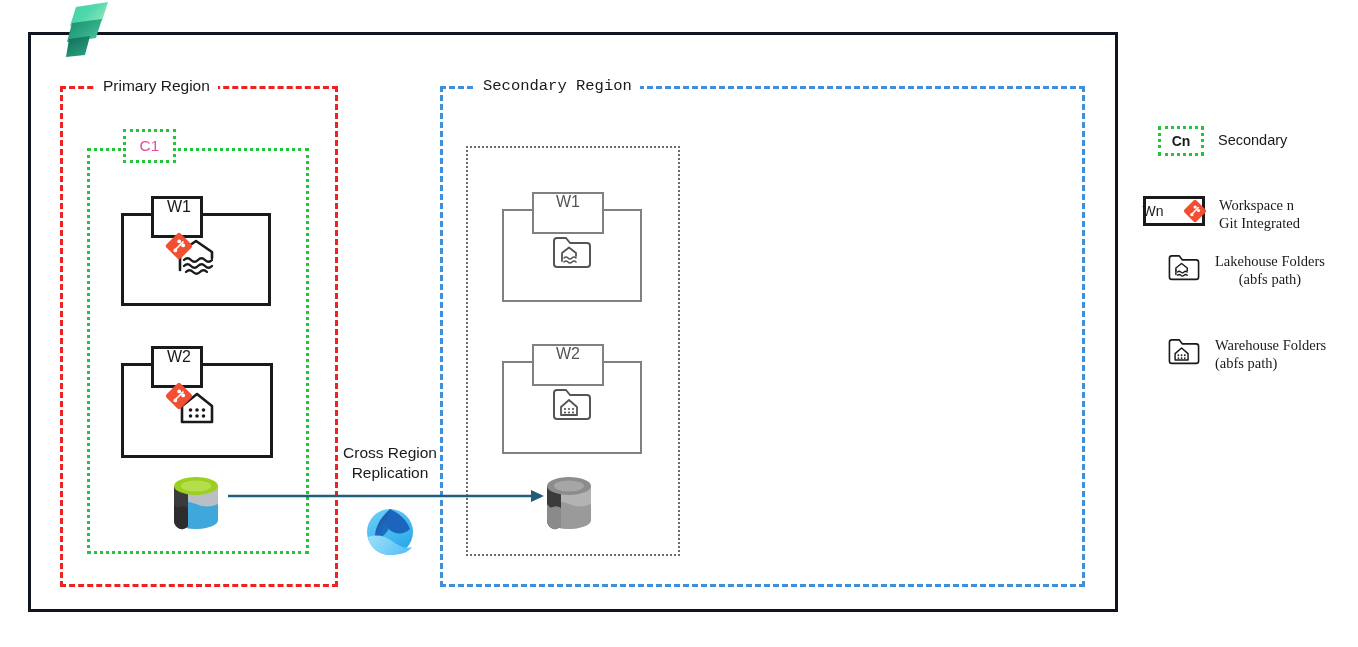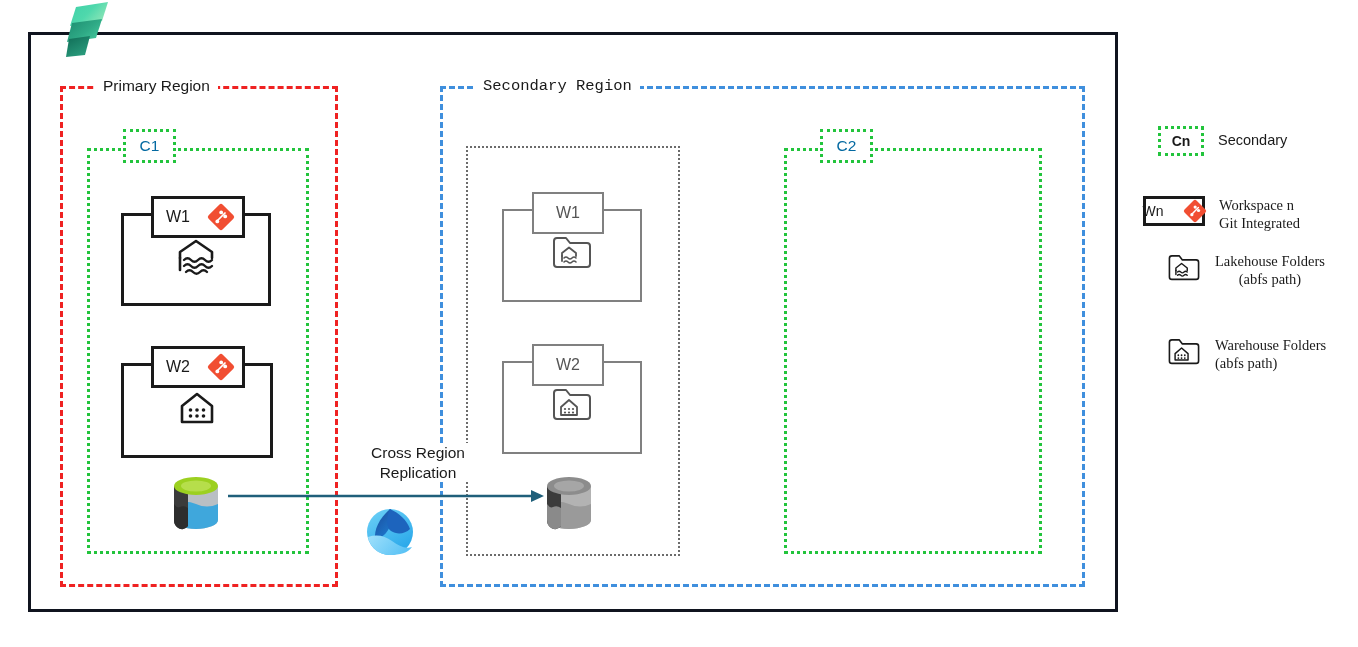--- a/index.html
+++ b/index.html
@@ -69,21 +69,21 @@
   .capacity-c1 { left: 87px; top: 148px; width: 222px; height: 406px; }
   .capacity-c2 { left: 784px; top: 148px; width: 258px; height: 406px; }
   .capacity-tag {
     position: absolute;
     top: -22px; left: 33px;
     width: 53px; height: 34px;
     border: 3px dotted #22c43c;
     background: #ffffff;
     display: flex; align-items: center; justify-content: center;
     font-size: 15.5px;
-    color: #0369a1;
+    color: #ec4899;
   }
 
   
   .gray-group {
     position: absolute;
     left: 466px; top: 146px;
     width: 214px; height: 410px;
     border: 2px dotted #6b6b6b;
     background: transparent;
   }
@@ -104,20 +104,21 @@
   .ws-tag {
     position: absolute;
     left: 30px; top: 0;
     height: 42px;
     border: 3px solid #1a1a1a;
     background: #ffffff;
     display: flex; align-items: center;
     padding: 0 8px 0 12px;
     gap: 18px;
     z-index: 3;
+    flex-direction: column;
   }
   .ws-tag.gray { border: 2px solid #808080; padding: 0 22px; }
   .ws-tag-label {
     font-size: 16px;
     color: #1a1a1a;
     line-height: 1;
   }
   .ws-tag.gray .ws-tag-label { color: #555; }
   .ws-icon-center {
     position: absolute;
@@ -149,21 +150,20 @@
   .repl-label {
     position: absolute;
     left: 340px; top: 443px;
     width: 100px;
     text-align: center;
     font-size: 15.5px;
     line-height: 19.5px;
     color: #1a1a1a;
     background: #ffffff;
     z-index: 4;
-    margin-left: 28px;
   }
   .repl-icon {
     position: absolute;
     left: 365px; top: 507px;
     width: 50px; height: 50px;
     z-index: 4;
   }
 
   
   .legend {
@@ -321,23 +321,20 @@
       <ellipse cx="26" cy="12" rx="15" ry="5.5" fill="#b6de4b"></ellipse>
     </svg>
   </div>
 
   <div class="region region-secondary">
     <span class="region-label">Secondary Region</span>
   </div>
 
   <div class="gray-group"></div>
 
-  <div class="capacity capacity-c2">
-    <span class="capacity-tag">C2</span>
-  </div>
 
   <div class="workspace ws-s1">
     <div class="ws-body gray"></div>
     <div class="ws-tag gray">
       <span class="ws-tag-label">W1</span>
     </div>
     <div class="ws-icon-center">
       <svg width="42" height="38" viewBox="0 0 42 38">
         <path d="M3 7 a3 3 0 0 1 3 -3 L15 4 L19 9 L36 9 a3 3 0 0 1 3 3 L39 30 a3 3 0 0 1 -3 3 L6 33 a3 3 0 0 1 -3 -3 Z" fill="none" stroke="#555" stroke-width="2" stroke-linejoin="round"></path>
         <path d="M11 22 L11 19 L18 13.5 L25 19 L25 22" fill="none" stroke="#555" stroke-width="1.8" stroke-linejoin="round" stroke-linecap="round"></path>

